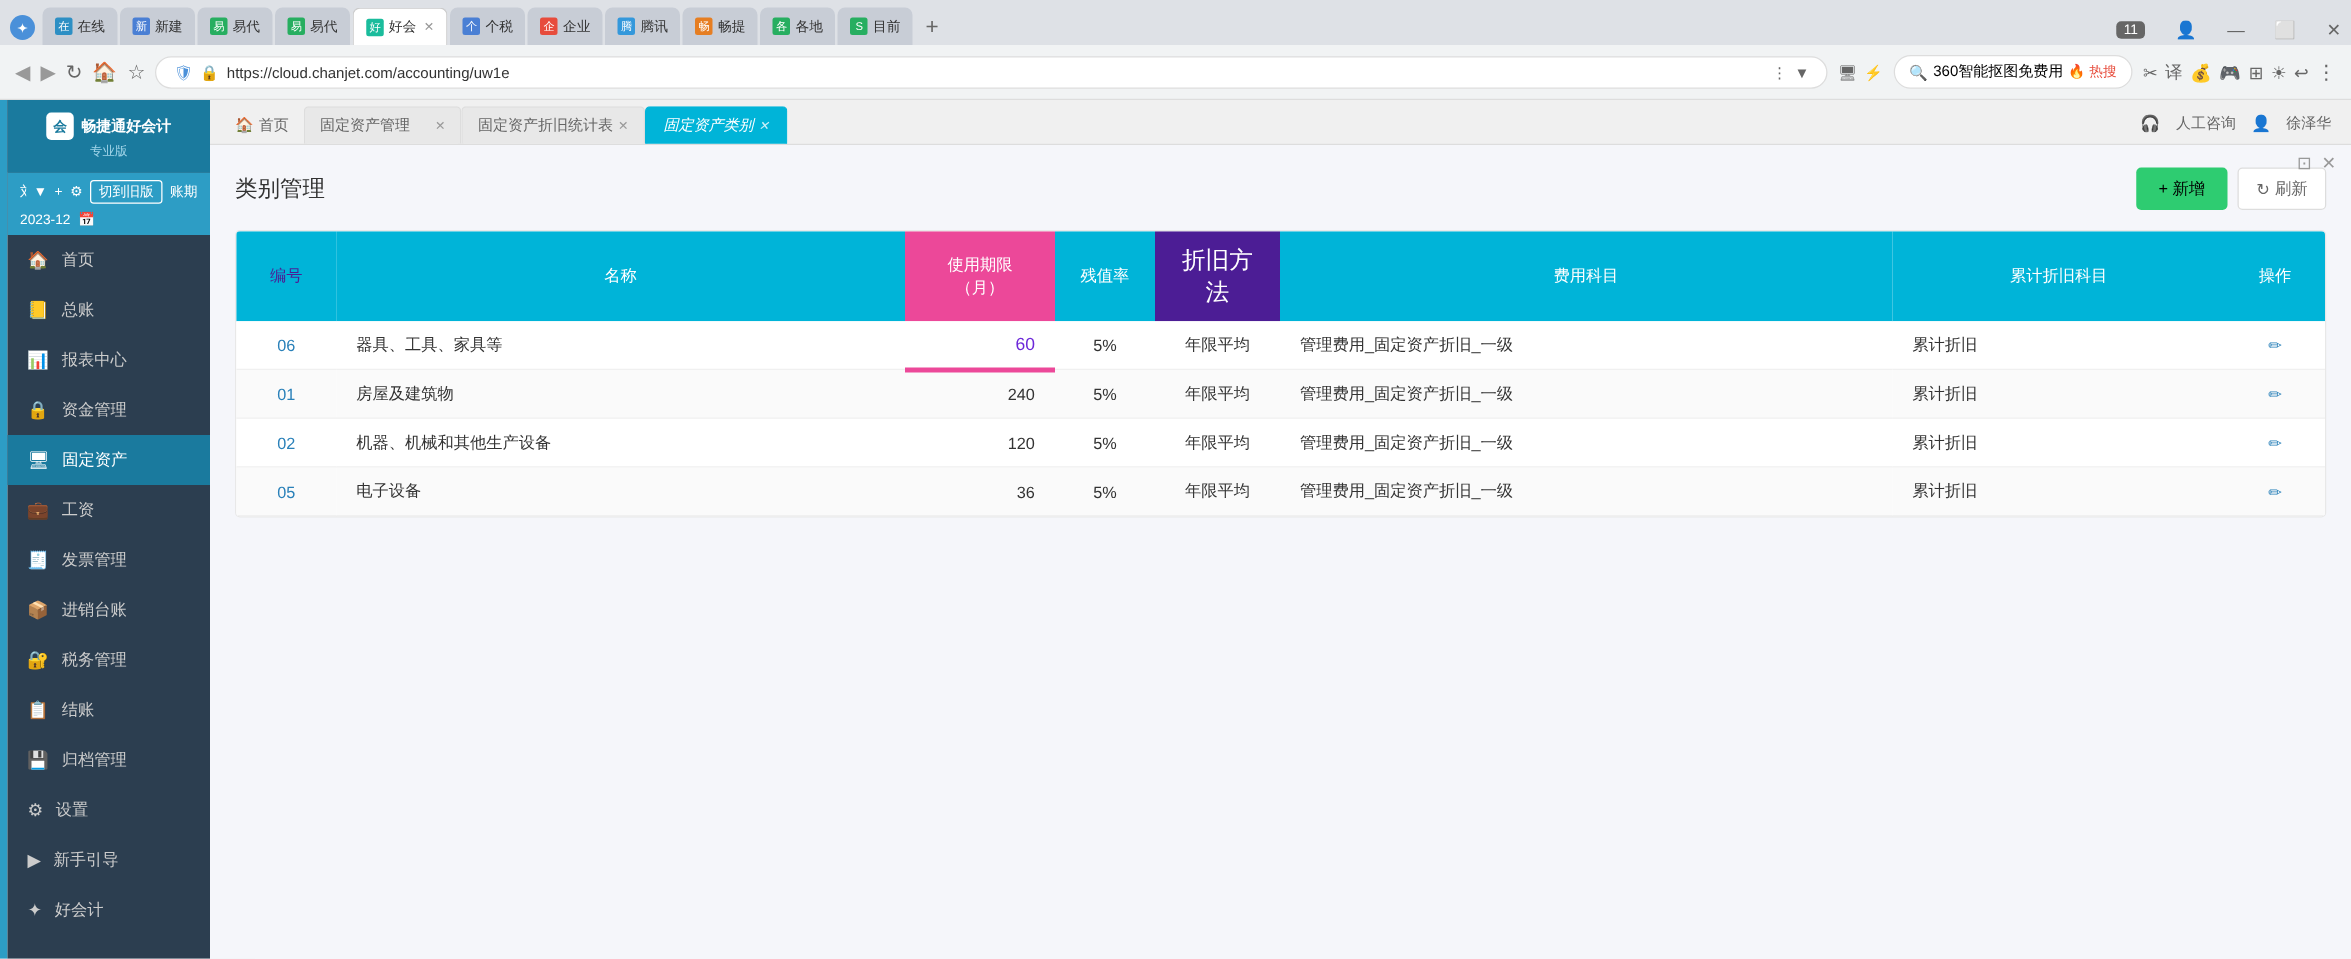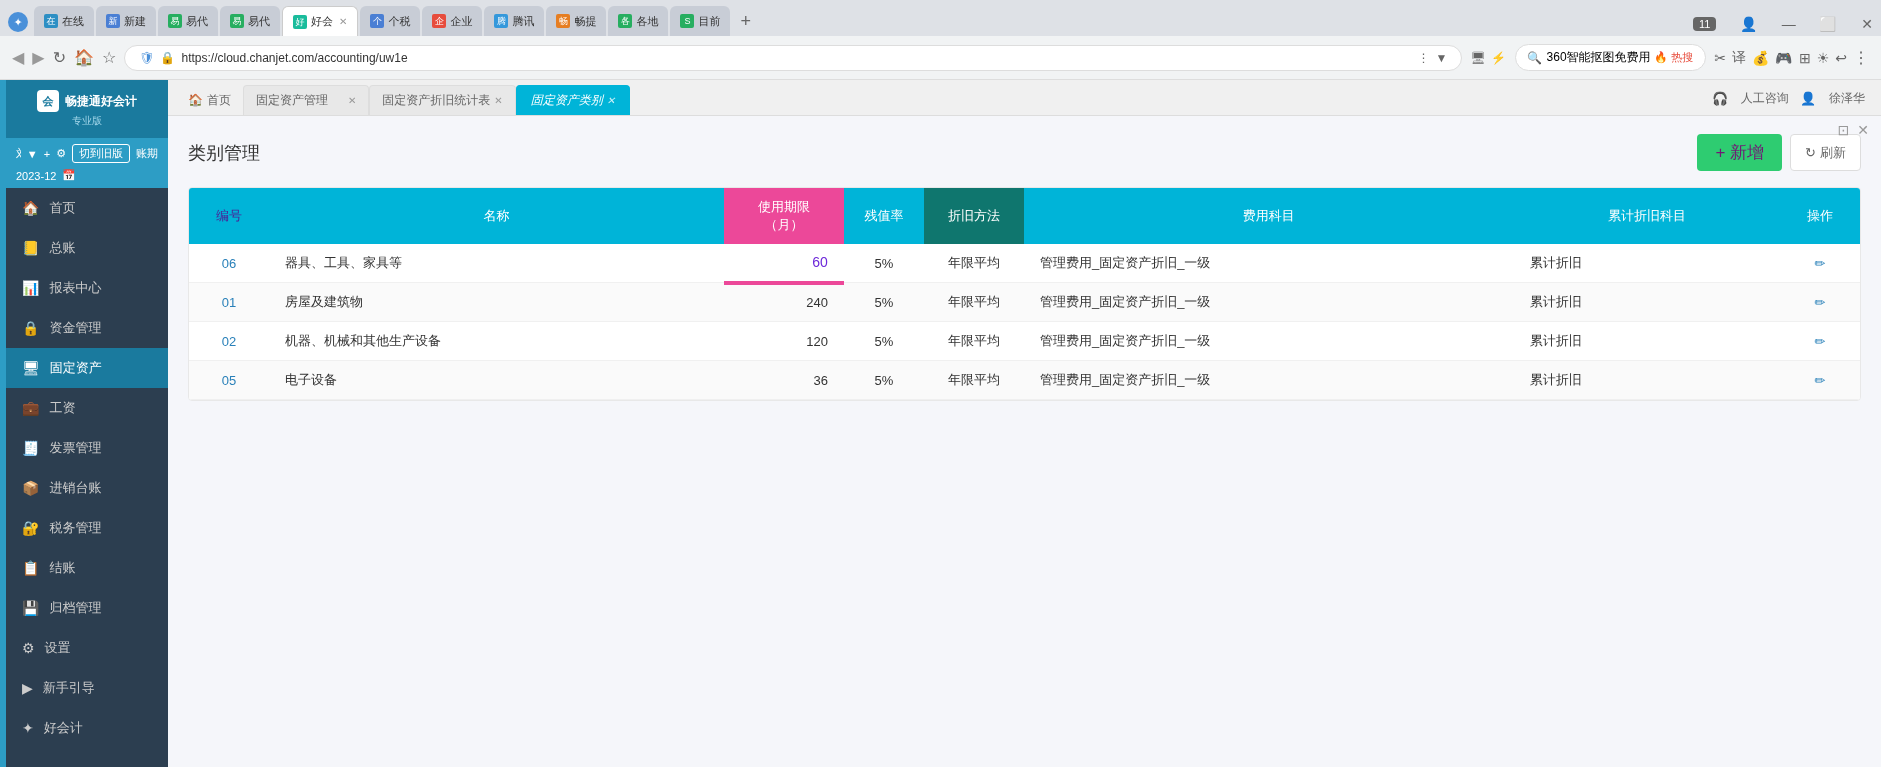--- a/index.html
+++ b/index.html
@@ -221,37 +221,37 @@
       <div style="position:absolute; right:0; top:36px; display:flex; gap:8px; padding:6px 12px; z-index:5;">
         <span style="color:#999; font-size:14px; cursor:pointer;">⊡</span>
         <span style="color:#999; font-size:14px; cursor:pointer;">✕</span>
       </div>
 
       <div style="flex:1; padding:18px 20px; overflow:auto;">
 
         <div style="display:flex; align-items:center; justify-content:space-between; margin-bottom:16px;">
           <h2 style="font-size:18px; color:#333; font-weight:normal;">类别管理</h2>
           <div style="display:flex; gap:8px;">
-            <button style="background:#2ecc71; color:#701a75; border:none; padding:7px 18px; border-radius:4px; font-size:17px; cursor:pointer;">+ 新增</button>
+            <button style="background:#2ecc71; color:#000000; border:none; padding:7px 18px; border-radius:4px; font-size:13px; cursor:pointer;">+ 新增</button>
             <button style="background:#fff; color:#666; border:1px solid #ddd; padding:7px 14px; border-radius:4px; font-size:13px; cursor:pointer; display:flex; align-items:center; gap:4px;">
               <span>↻</span>
               <span>刷新</span>
             </button>
           </div>
         </div>
 
         <div style="background:#fff; border-radius:4px; overflow:hidden; border:1px solid #e8e8e8;">
           <table style="width:100%; border-collapse:collapse;">
             <thead>
               <tr>
                 <th style="background:#00b4d8; color:#4c1d95; padding:10px 16px; text-align:center; font-weight:normal; font-size:13px; width:80px;">编号</th>
                 <th style="background:#00b4d8; color:#fff; padding:10px 16px; text-align:center; font-weight:normal; font-size:13px;">名称</th>
                 <th style="background:#ec4899; color:#fff; padding:10px 16px; text-align:center; font-weight:normal; font-size:13px; width:120px;">使用期限（月）</th>
                 <th style="background:#00b4d8; color:#fff; padding:10px 16px; text-align:center; font-weight:normal; font-size:13px; width:80px;">残值率</th>
-                <th style="background:#0f766e; color:#fff; padding:10px 16px; text-align:center; font-weight:normal; font-size:13px; width:100px;">折旧方法</th>
+                <th style="background:#4c1d95; color:#fff; padding:10px 16px; text-align:center; font-weight:normal; font-size:19px; width:100px;">折旧方法</th>
                 <th style="background:#00b4d8; color:#fff; padding:10px 16px; text-align:center; font-weight:normal; font-size:13px;">费用科目</th>
                 <th style="background:#00b4d8; color:#fff; padding:10px 16px; text-align:center; font-weight:normal; font-size:13px;">累计折旧科目</th>
                 <th style="background:#00b4d8; color:#fff; padding:10px 16px; text-align:center; font-weight:normal; font-size:13px; width:80px;">操作</th>
               </tr>
             </thead>
             <tbody id="table-body">
             <tr style="background-color: rgb(255, 255, 255);">
     <td style="padding:10px 16px; text-align:center; border-bottom:1px solid #f0f0f0; color:#2980b9; font-size:13px;">06</td>
     <td style="padding:10px 16px; text-align:left; border-bottom:1px solid #f0f0f0; font-size:13px; color:#333;">器具、工具、家具等</td>
     <td style="padding:10px 16px; text-align:right; border-bottom:4px solid #ec4899; font-size:14px; color:#6d28d9;">60</td>

